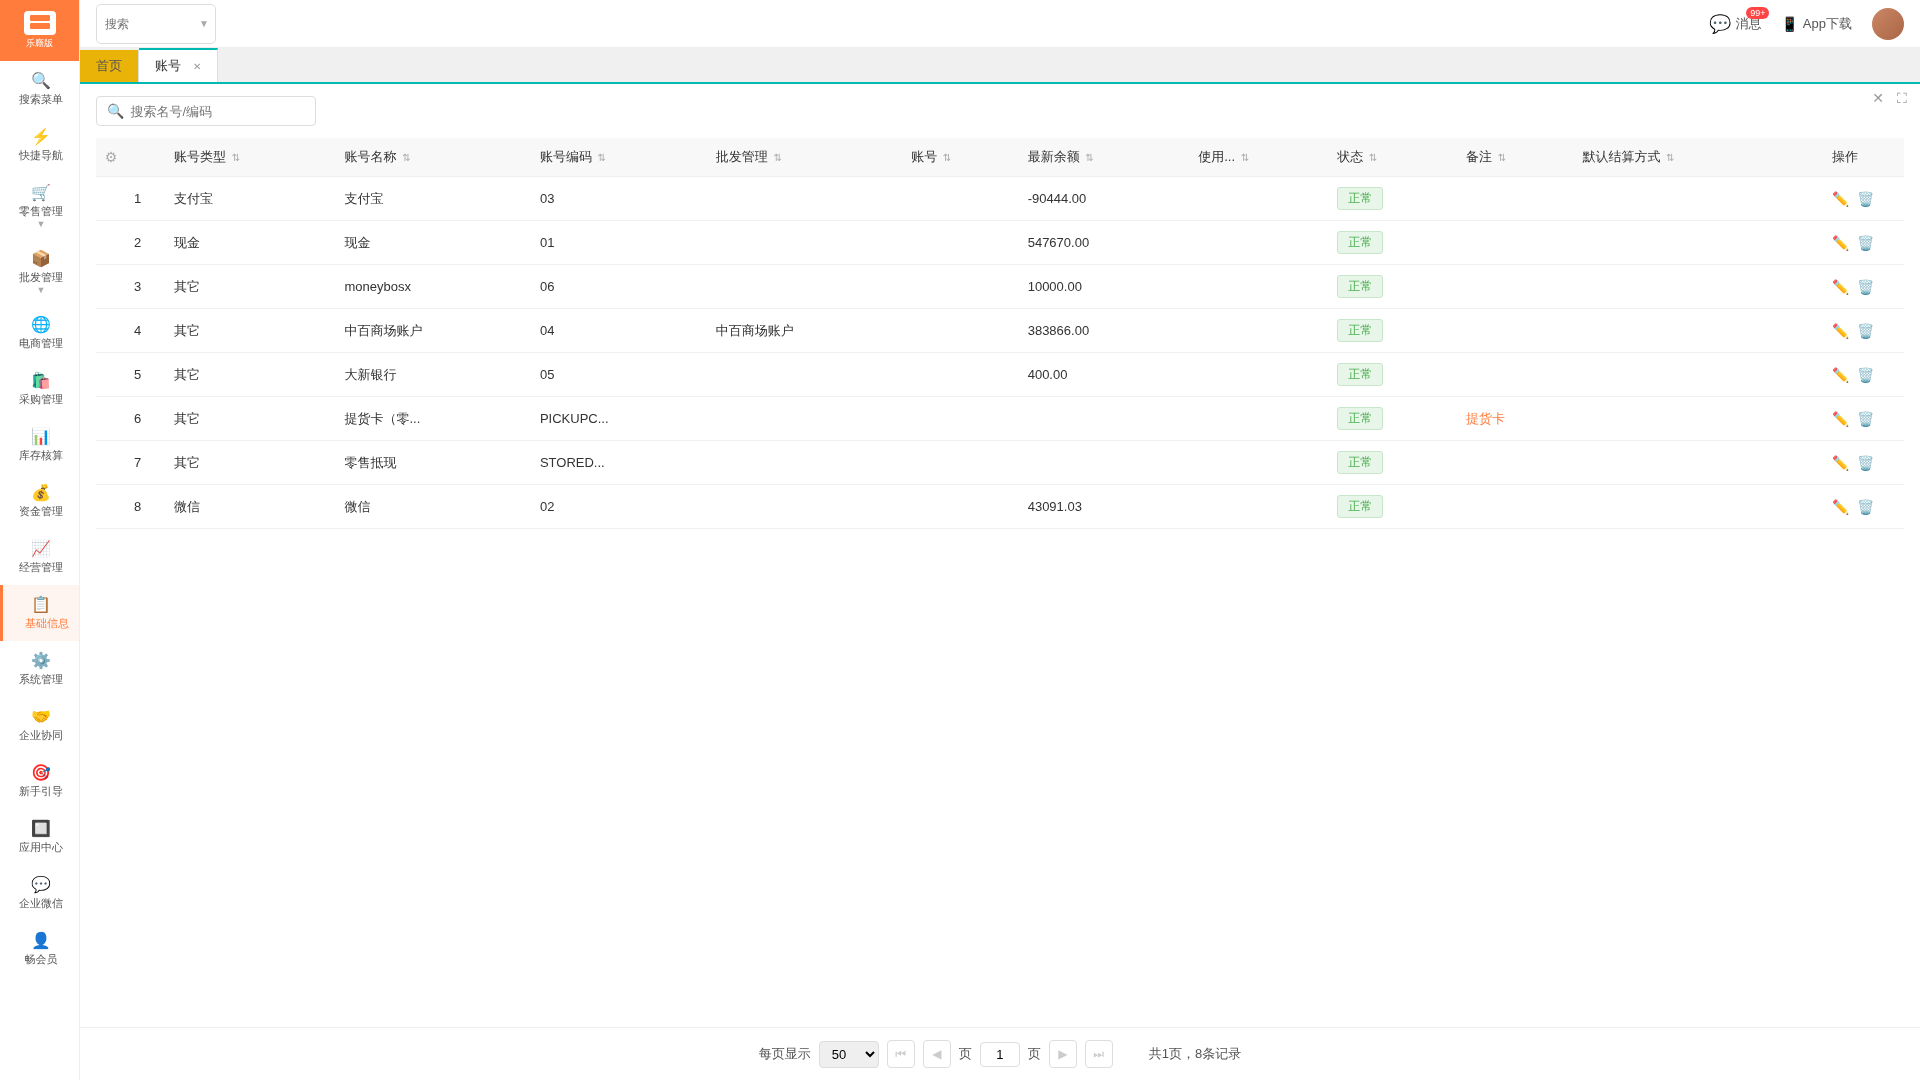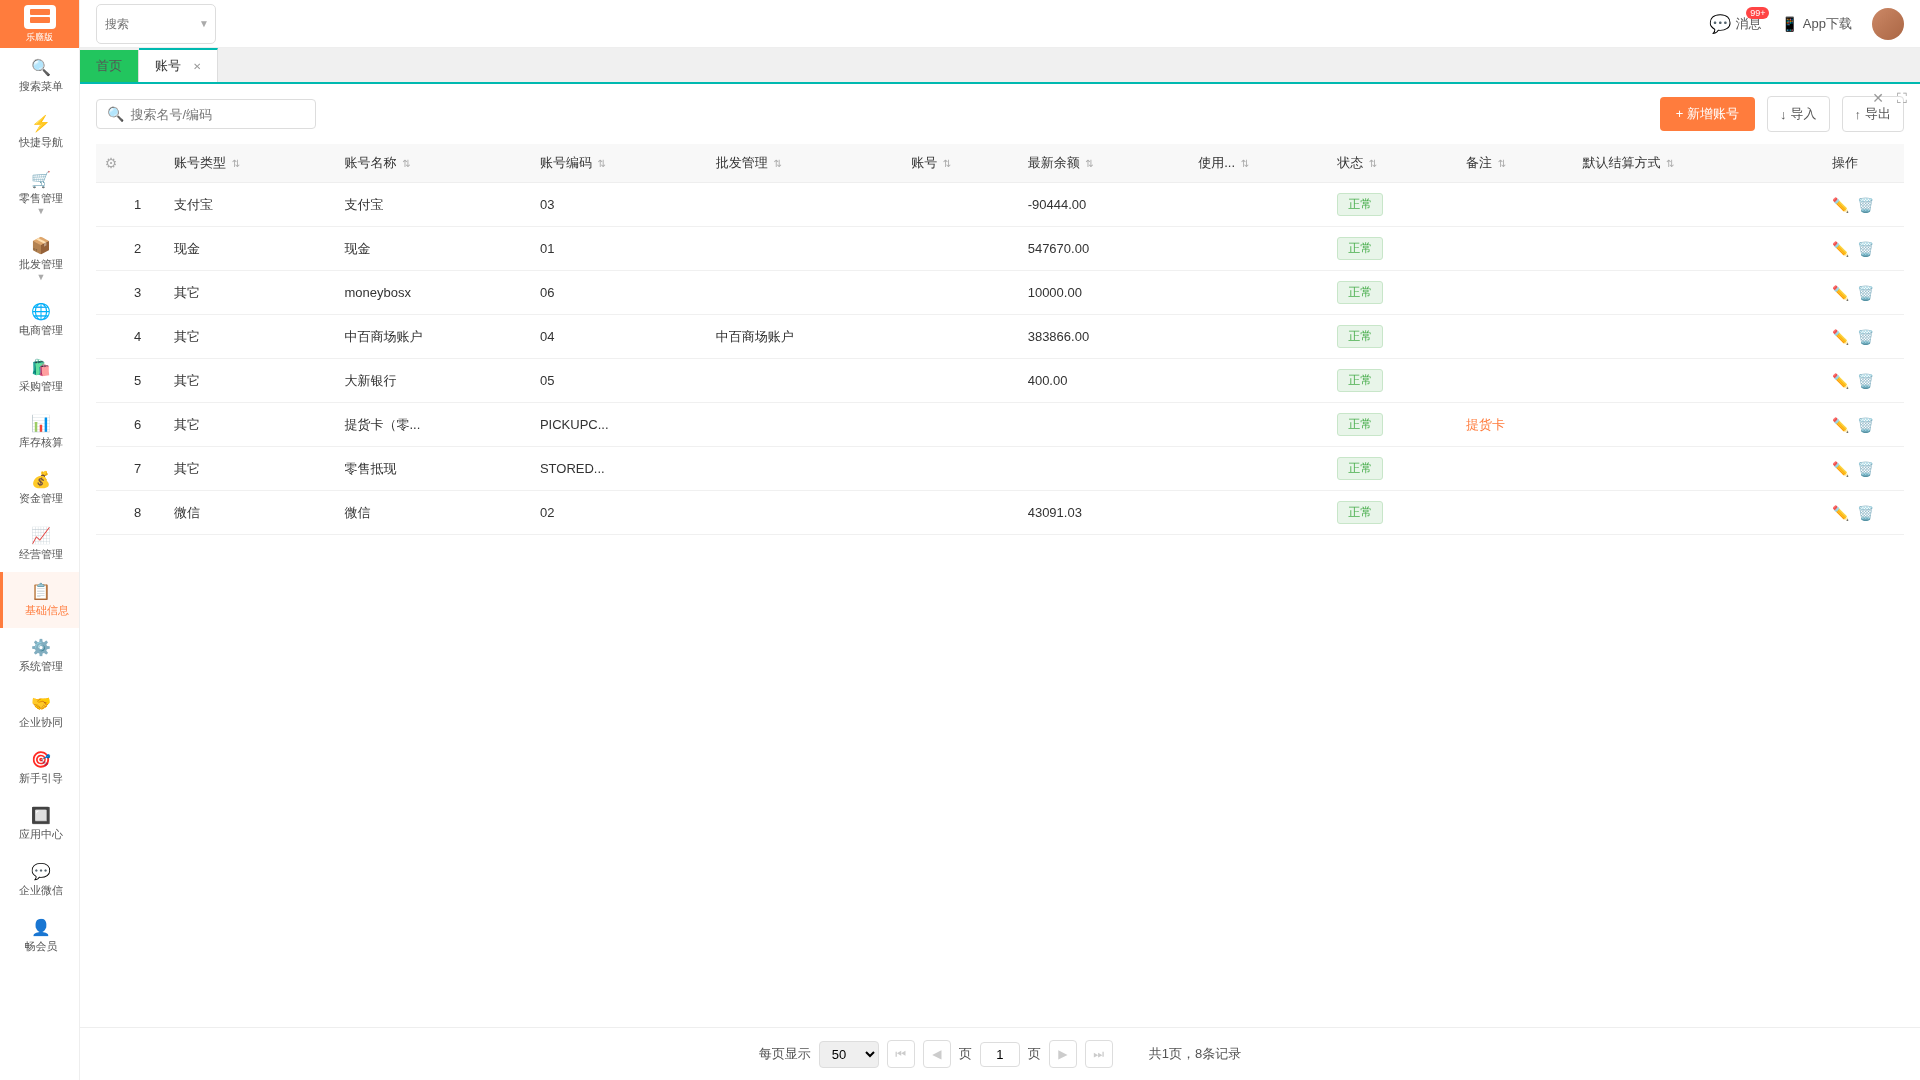--- a/index.html
+++ b/index.html
@@ -9,21 +9,21 @@
     .sidebar {
       width: 80px;
       background: #fff;
       display: flex;
       flex-direction: column;
       border-right: 1px solid #eee;
       height: 100%;
     }
     .sidebar-logo {
       background: #ff7c3d;
-      height: 48px;
+      height: 61px;
       display: flex;
       align-items: center;
       justify-content: center;
       color: #fff;
       font-size: 11px;
       flex-direction: column;
       padding: 4px;
     }
     .sidebar-logo .logo-icon {
       width: 32px;
@@ -149,21 +149,21 @@
     }
     .tab {
       height: 32px;
       display: flex;
       align-items: center;
       padding: 0 16px;
       gap: 8px;
       cursor: pointer;
       font-size: 13px;
       color: #555;
-      background: #22c55e;
+      background: #eab308;
       border-right: 1px solid #ddd;
     }
     .tab.active {
       background: #fff;
       color: #333;
       border-top: 2px solid #00b9b0;
       height: 34px;
     }
     .tab-close {
       font-size: 10px;
@@ -471,31 +471,20 @@
   <div class="content-area">
     <div class="content-area-close">
       <span class="icon-btn">✕</span>
       <span class="icon-btn">⛶</span>
     </div>
 
     <div class="toolbar">
       <div class="search-box">
         <span class="search-icon">🔍</span>
         <input type="text" placeholder="搜索名号/编码" style="">
-      </div>
-      <div class="toolbar-right">
-        <button class="btn-add">+ 新增账号</button>
-        <button class="btn-outline">
-          <span>↓</span>
-          <span>导入</span>
-        </button>
-        <button class="btn-outline">
-          <span>↑</span>
-          <span>导出</span>
-        </button>
       </div>
     </div>
 
     <div class="table-wrap">
       <table>
         <thead>
           <tr>
             <th class="settings-col">
               <span class="settings-icon">⚙</span>
             </th>

